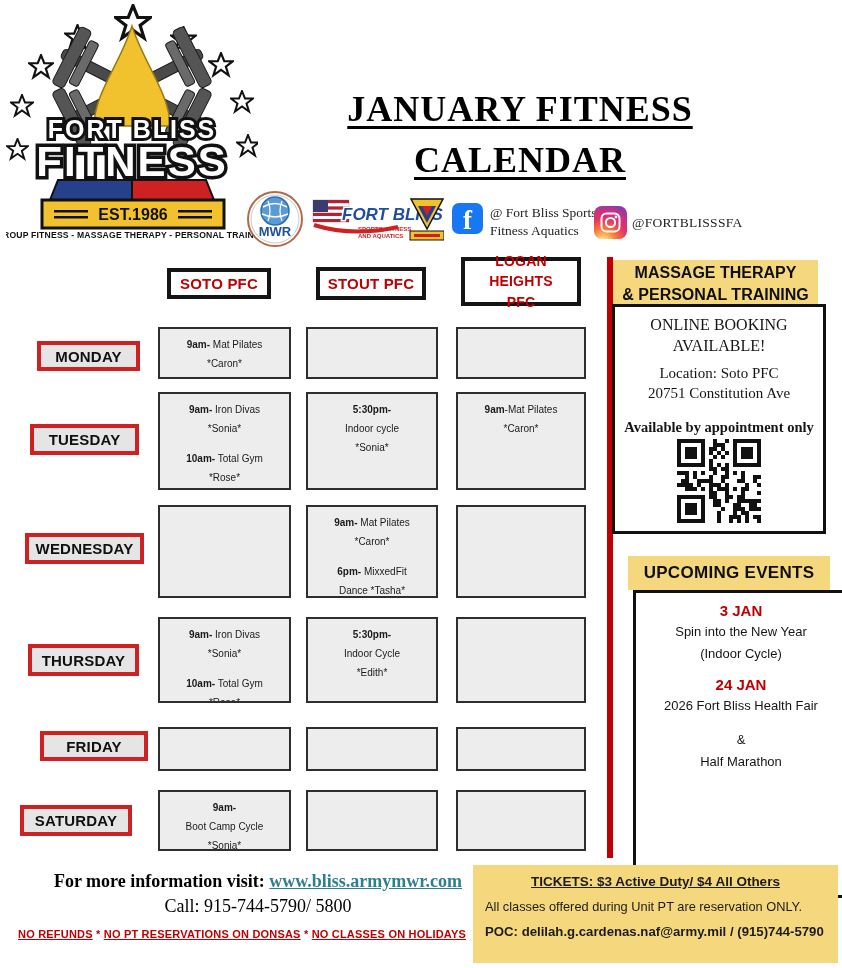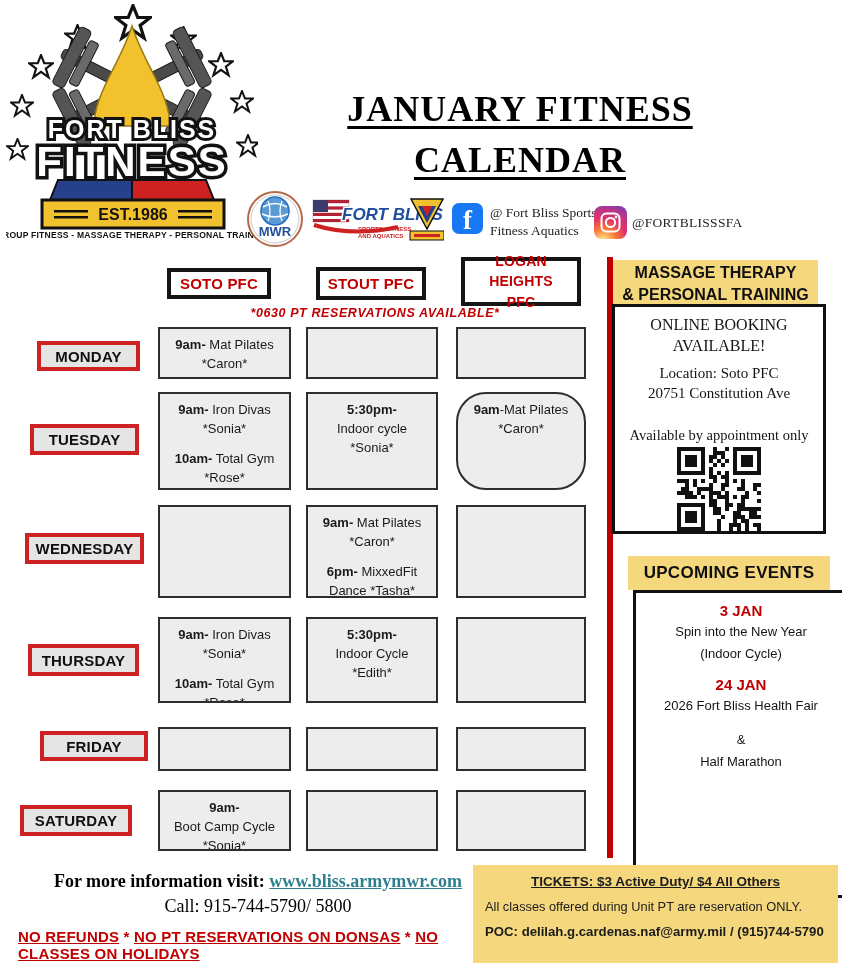--- a/index.html
+++ b/index.html
@@ -15,52 +15,52 @@
 
   
   .hdrbox{border:4px solid #151515;background:#fff;color:var(--red,#C00000);
           font-weight:bold;font-size:15px;display:flex;align-items:center;justify-content:center;
           text-align:center;line-height:1.45;letter-spacing:.2px;}
   .daybox{border:4px solid var(--redborder,#CE2222);background:#e5e5e5;color:#101010;
           font-weight:bold;font-size:15px;display:flex;align-items:center;justify-content:center;letter-spacing:.2px;}
   .note{left:150px;top:306px;width:450px;text-align:center;color:var(--red,#C00000);
         font-style:italic;font-weight:600;font-size:12.5px;letter-spacing:.6px;}
   .cell{background:var(--cellgray,#EDEDED);border:2px solid #2e2e2e;text-align:center;
-        padding-top:6px;font-size:13px;color:#1a1a1a;overflow:hidden;}
+        padding-top:6px;font-size:10px;color:#1a1a1a;overflow:hidden;}
   .cell .entry{margin-bottom:11px;}
   .cell .line{line-height:19px;}
   .cell b{font-weight:700;}
 
   
   .redline{left:607px;top:257px;width:6px;height:601px;background:var(--red,#C00000);}
   .ybanner{background:var(--yellow,#F5D77E);color:#101010;font-weight:bold;text-align:center;}
   .mt-banner{left:613px;top:260px;width:205px;height:46px;font-size:16px;line-height:22px;padding-top:2px;}
   .ue-banner{left:628px;top:556px;width:202px;height:34px;font-size:17px;line-height:34px;letter-spacing:.3px;}
   .infobox{left:612px;top:304px;width:214px;height:230px;border:3px solid #111;background:#fff;
            text-align:center;font-family:"Liberation Serif","DejaVu Serif",serif;color:#151515;}
   .infobox .p1{margin:7px auto 0;width:165px;font-size:16px;line-height:21px;}
   .infobox .p2{margin-top:7px;font-size:15px;line-height:20px;}
-  .infobox .p3{margin-top:24px;font-size:14.5px;}
+  .infobox .p3{margin-top:16px;font-size:14.5px;font-weight:bold;}
   .qrwrap{margin-top:3px;}
   .eventsbox{left:613px;top:590px;width:216px;height:308px;border:3px solid #111;background:#fff;
              text-align:center;padding-top:7px;margin-left:20px;}
   .ev{margin-bottom:9px;}
   .ev .date{color:var(--red,#C00000);font-weight:600;font-size:15px;line-height:21px;}
   .ev .evline{font-size:13px;line-height:22px;color:#151515;}
   .ev .amp{margin-top:12px;}
   .ev3 .date{font-weight:bold;}
 
   
   .finfo{left:15px;top:871px;width:486px;text-align:center;
          font-family:"Liberation Serif","DejaVu Serif",serif;color:#000;}
   .finfo .l1{font-size:18px;font-weight:bold;}
   .finfo .l2{font-size:18px;margin-top:4px;}
   .finfo a{color:var(--teal,#2E7F8F);text-decoration:underline;cursor:pointer;}
   .disclaimer{left:18px;top:928px;width:460px;color:var(--red,#C00000);
-              font-weight:bold;font-size:15px;letter-spacing:.2px;}
+              font-weight:bold;font-size:11px;letter-spacing:.2px;}
   .disclaimer .u{text-decoration:underline;}
   .ticketbox{left:473px;top:865px;width:365px;height:98px;background:var(--yellow,#F5D77E);
              padding:9px 12px 0;color:#1c1c1c;}
   .ticketbox .t1{text-align:center;font-weight:bold;font-size:13.5px;text-decoration:underline;}
   .ticketbox .t2{margin-top:9px;font-size:12.8px;line-height:18px;}
   .ticketbox .t3{margin-top:8px;font-weight:bold;font-size:13.2px;}
 
   
   .fb-icon{left:452px;top:203px;width:31px;height:31px;border-radius:7px;background:var(--fb,#1877F2);
            display:flex;align-items:flex-end;justify-content:center;overflow:hidden;}
@@ -173,21 +173,20 @@
       <circle cx="10.5" cy="10.5" r="4.6" fill="none" stroke="#fff" stroke-width="2"></circle>
       <circle cx="16" cy="5" r="1.4" fill="#fff"></circle>
     </svg>
   </div>
   <div class="abs social-text ig-text">@FORTBLISSSFA</div>
 
   <div class="abs hdrbox" style="left:167px;top:268px;width:104px;height:31px">SOTO PFC</div>
   <div class="abs hdrbox" style="left:316px;top:267px;width:110px;height:33px">STOUT PFC</div>
   <div class="abs hdrbox" style="left:461px;top:257px;width:120px;height:49px;font-size:14px;padding:0 8px">LOGAN HEIGHTS PFC</div>
 
-  <div class="abs note">*0630 PT RESERVATIONS AVAILABLE*</div>
 
   <div id="calendar-grid">
       <div class="daybox abs" style="left: 37px; top: 341px; width: 103px; height: 30px;">MONDAY</div>
       <div class="cell abs" style="left: 158px; top: 327px; width: 133px; height: 52px;">
         <div class="entry">
           <div class="line"><b>9am-</b><span> Mat Pilates</span></div>
           <div class="line"><span>*Caron*</span></div>
         </div>
       </div>
       <div class="cell abs" style="left: 306px; top: 327px; width: 132px; height: 52px;"></div>
@@ -203,21 +202,21 @@
           <div class="line"><span>*Rose*</span></div>
         </div>
       </div>
       <div class="cell abs" style="left: 306px; top: 392px; width: 132px; height: 98px;">
         <div class="entry">
           <div class="line"><b>5:30pm-</b></div>
           <div class="line"><span>Indoor cycle</span></div>
           <div class="line"><span>*Sonia*</span></div>
         </div>
       </div>
-      <div class="cell abs" style="left: 456px; top: 392px; width: 130px; height: 98px; border-radius: 30px;">
+      <div class="cell abs" style="left: 456px; top: 392px; width: 130px; height: 98px;">
         <div class="entry">
           <div class="line"><b>9am</b><span>-Mat Pilates</span></div>
           <div class="line"><span>*Caron*</span></div>
         </div>
       </div>
       <div class="daybox abs" style="left: 25px; top: 533px; width: 119px; height: 31px;">WEDNESDAY</div>
       <div class="cell abs" style="left: 158px; top: 505px; width: 133px; height: 93px;"></div>
       <div class="cell abs" style="left: 306px; top: 505px; width: 132px; height: 93px;">
         <div class="entry">
           <div class="line"><b>9am-</b><span> Mat Pilates</span></div>

